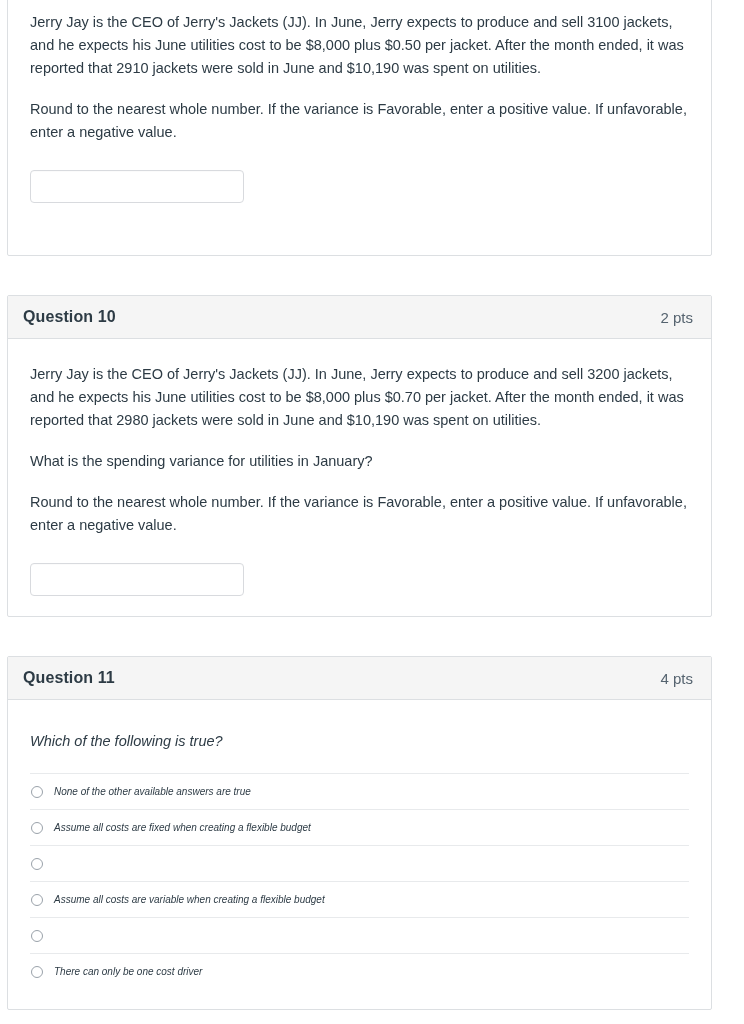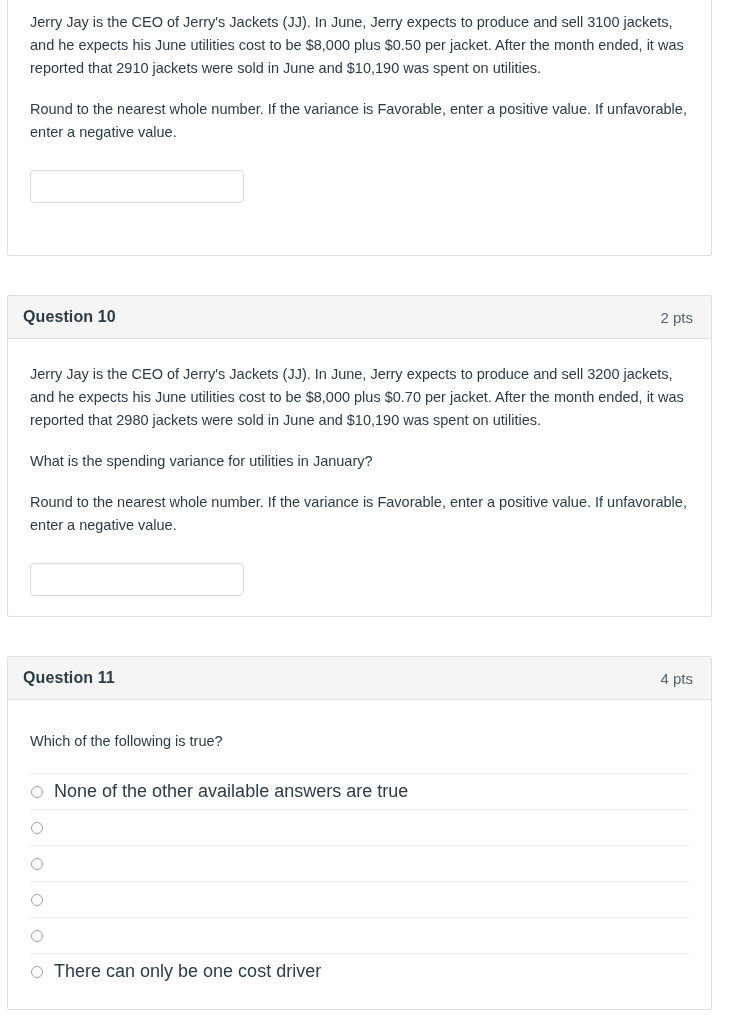--- a/index.html
+++ b/index.html
@@ -102,21 +102,21 @@
     width: 12px;
     height: 12px;
     border: 1px solid #9aa2aa;
     border-radius: 50%;
     background: #ffffff;
     margin-right: 11px;
     margin-left: 1px;
   }
 
   .answer-label {
-    font-size: 18px;
+    font-size: 10px;
     line-height: 19px;
     color: #2d3b45;
   }
 
   .card-tail { height: 30px; }
 </style>
 </head>
 <body>
 
 <div class="page">
@@ -140,36 +140,38 @@
       <p class="qtext">Round to the nearest whole number. If the variance is Favorable, enter a positive value. If unfavorable, enter a negative value.</p>
       <input class="answer-input" type="text" placeholder="" style="">
     </div>
   </div>
 
   <div class="qcard" style="top:656px; height:354px;">
     <div class="qcard-header">
       <span class="qcard-title">Question 11</span>
       <span class="qcard-points">4 pts</span>
     </div>
-    <div class="qcard-body" style="padding-top:30px;">
+    <div class="qcard-body" style="padding-top:30px;font-style:italic;">
       <p class="qtext">Which of the following is true?</p>
 
       <div class="answers">
         <div class="answer-row">
           <span class="radio-mark"></span>
           <span class="answer-label">None of the other available answers are true</span>
         </div>
         <div class="answer-row">
           <span class="radio-mark"></span>
+          <span class="answer-label">Assume all costs are fixed when creating a flexible budget</span>
         </div>
         <div class="answer-row">
           <span class="radio-mark"></span>
         </div>
         <div class="answer-row">
           <span class="radio-mark"></span>
+          <span class="answer-label">Assume all costs are variable when creating a flexible budget</span>
         </div>
         <div class="answer-row">
           <span class="radio-mark"></span>
         </div>
         <div class="answer-row">
           <span class="radio-mark"></span>
           <span class="answer-label">There can only be one cost driver</span>
         </div>
       </div>
       <div class="card-tail"></div>

